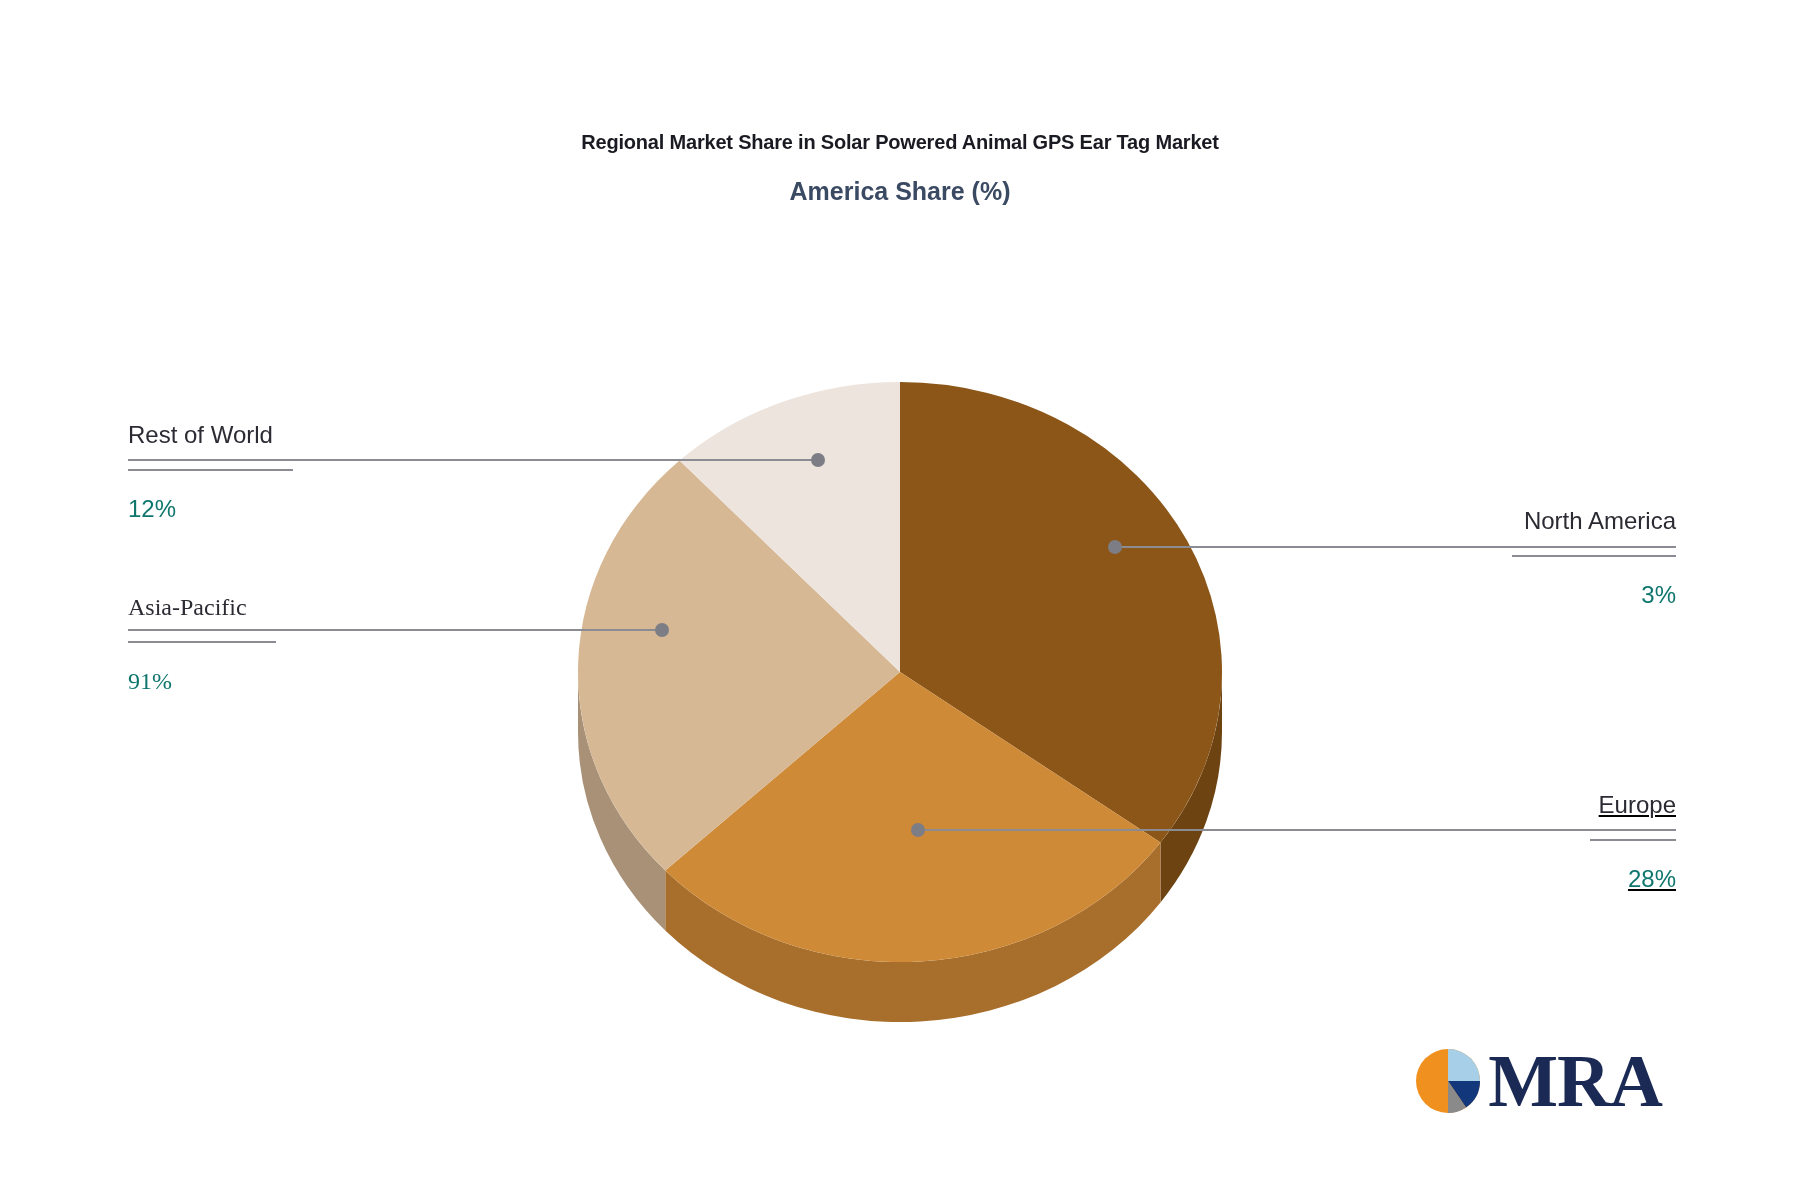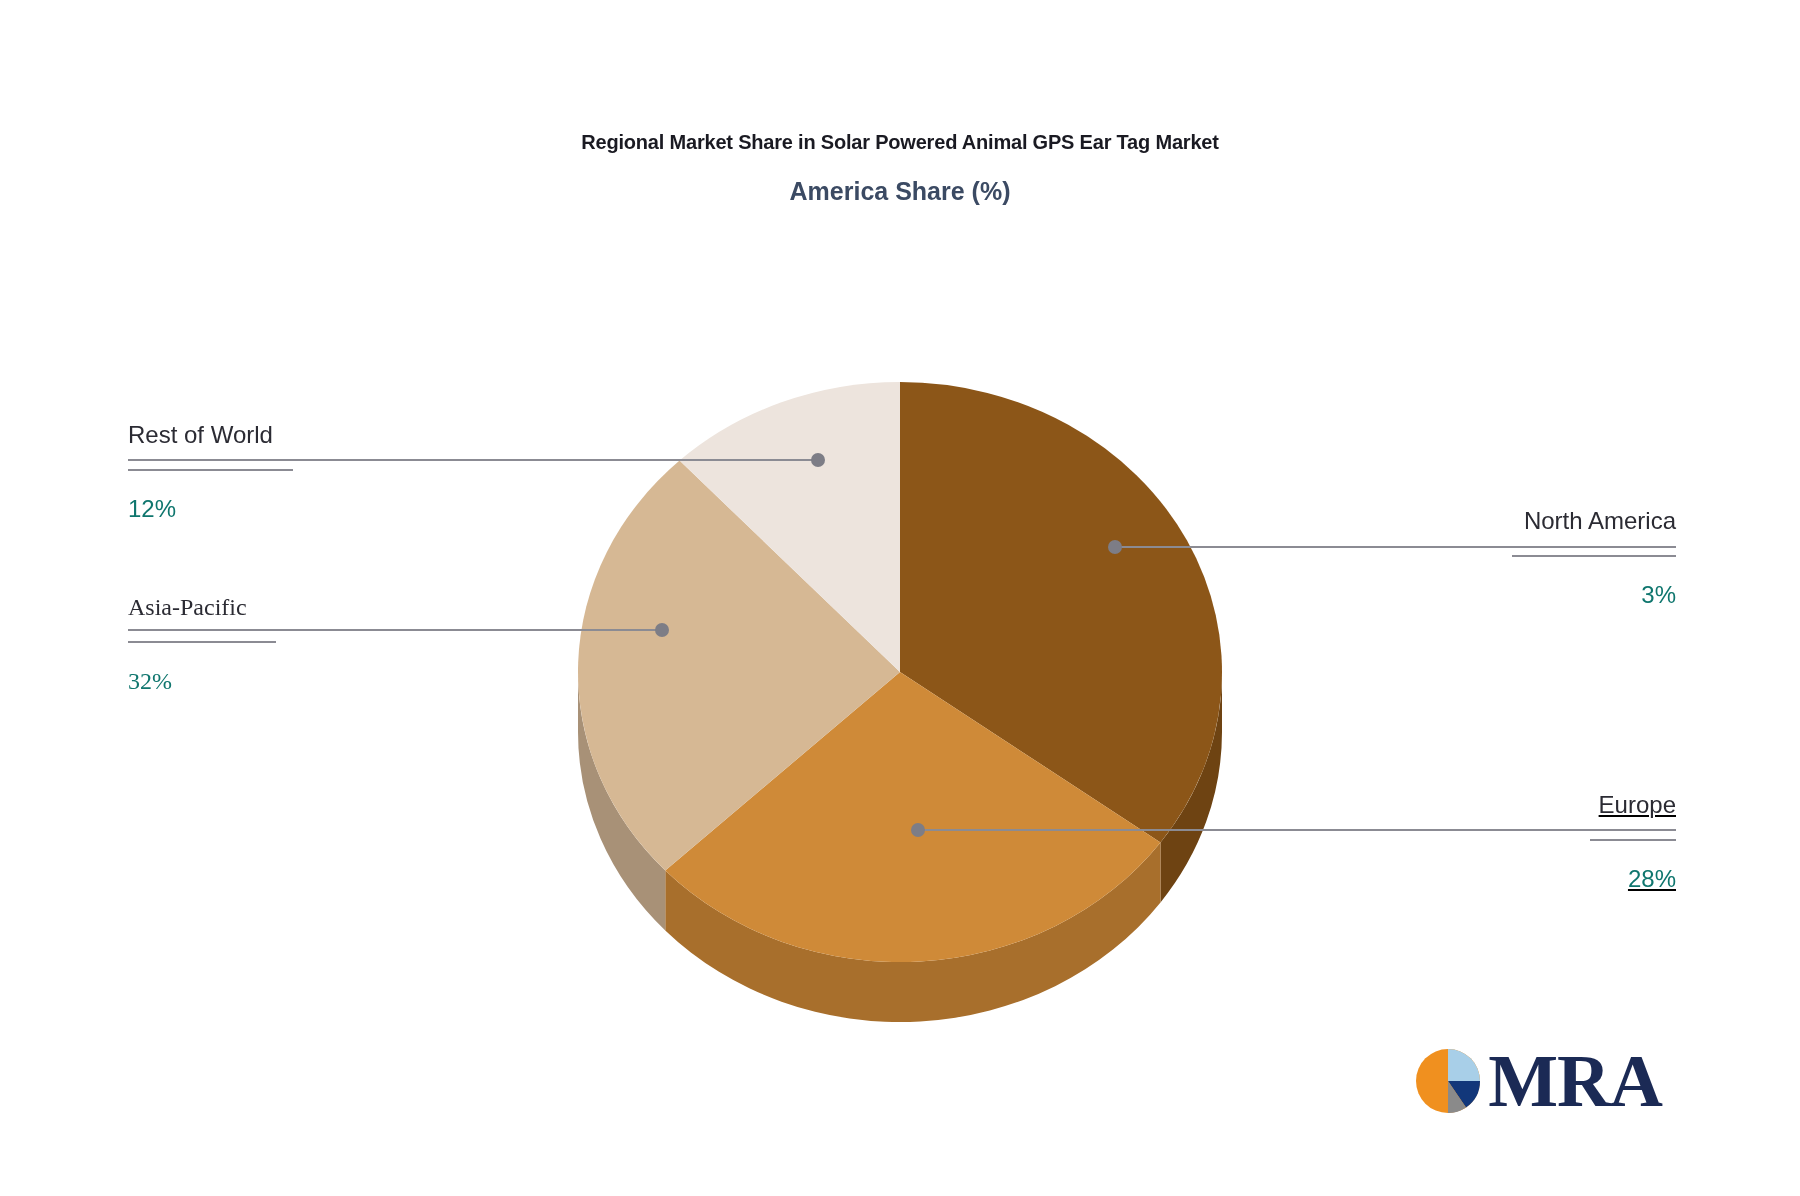--- a/index.html
+++ b/index.html
@@ -147,21 +147,21 @@
 
   <div class="callout left" id="callout-row">
     <div class="cl-name">Rest of World</div>
     <div class="cl-rule"></div>
     <div class="cl-value">12%</div>
   </div>
 
   <div class="callout left" id="callout-ap">
     <div class="cl-name">Asia-Pacific</div>
     <div class="cl-rule"></div>
-    <div class="cl-value">32%</div>
+    <div class="cl-value">91%</div>
   </div>
 
   <div class="callout right" id="callout-na">
     <div class="cl-name">North America</div>
     <div class="cl-rule"></div>
     <div class="cl-value">3%</div>
   </div>
 
   <div class="callout right" id="callout-eu">
     <div class="cl-name">Europe</div>

